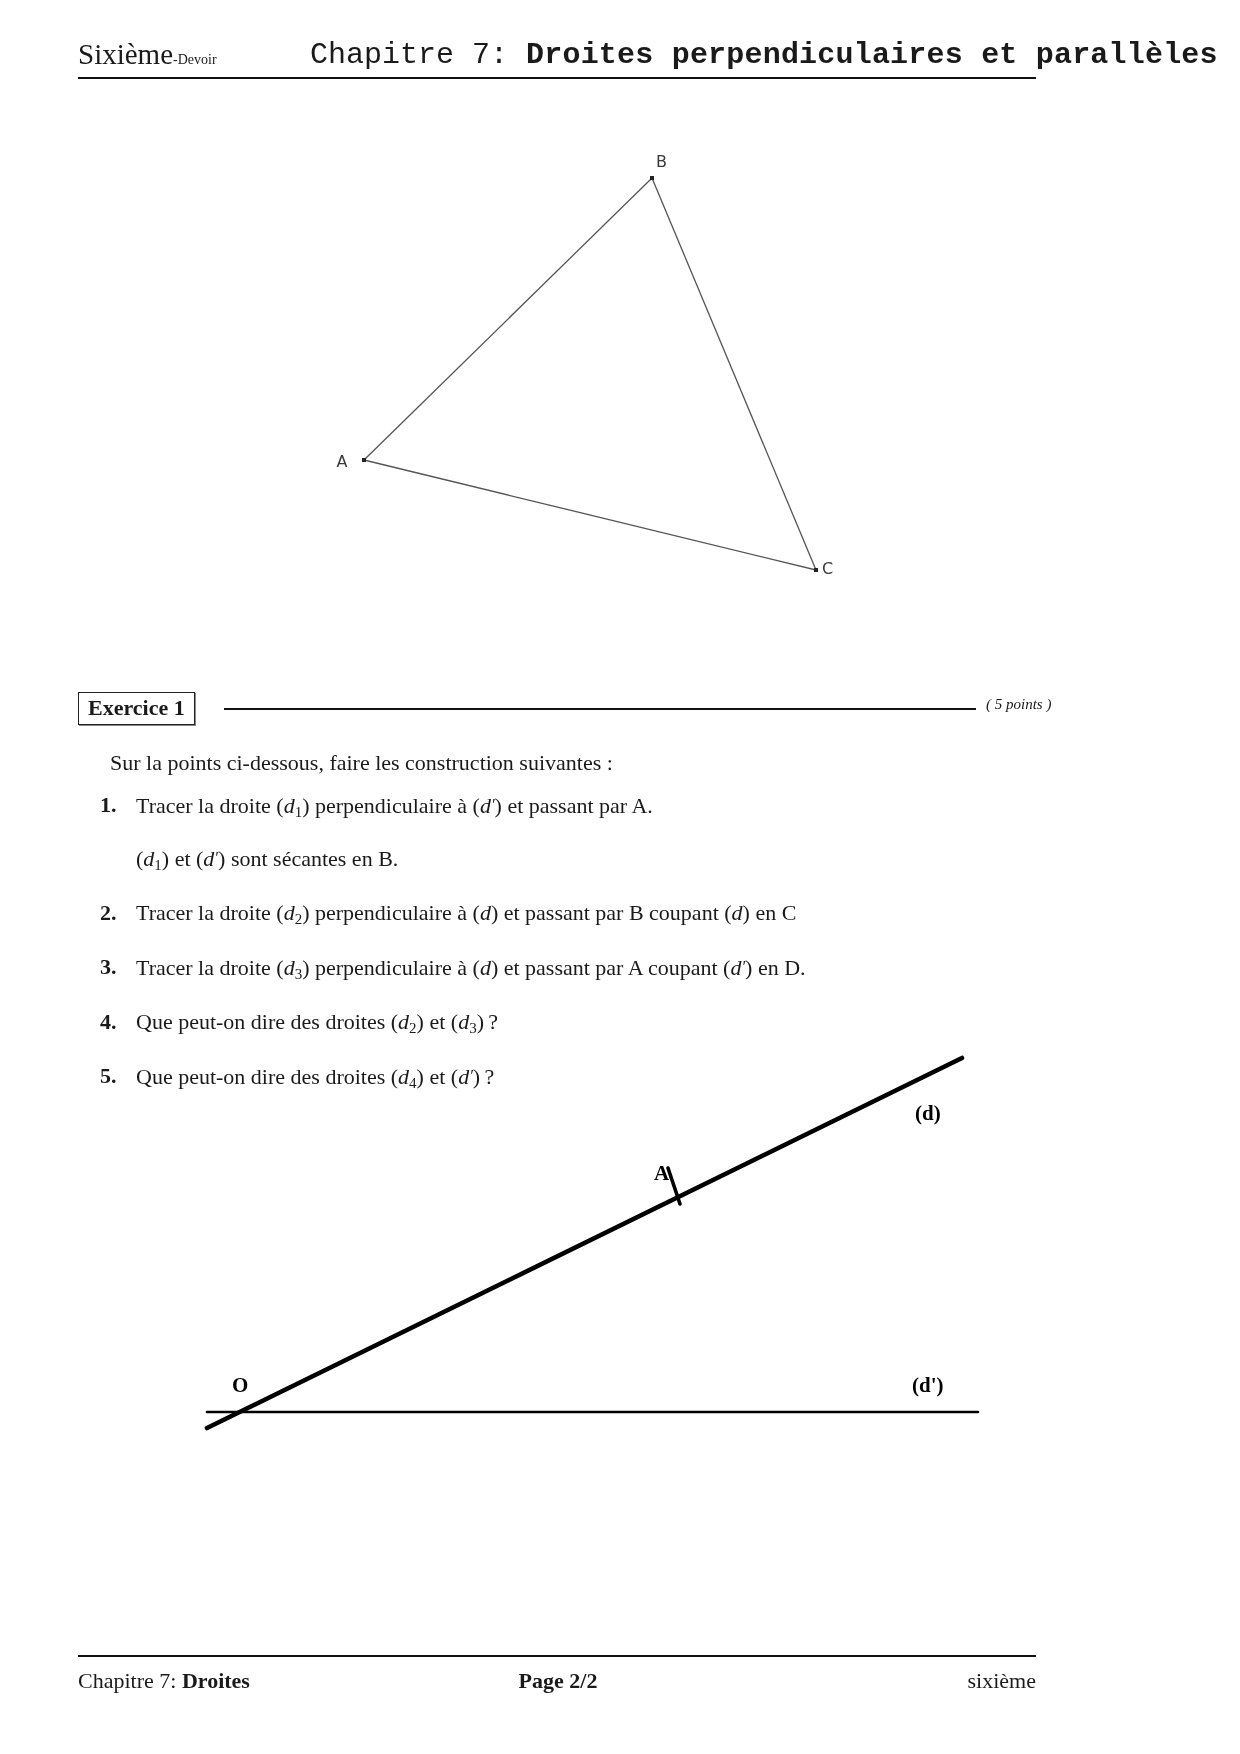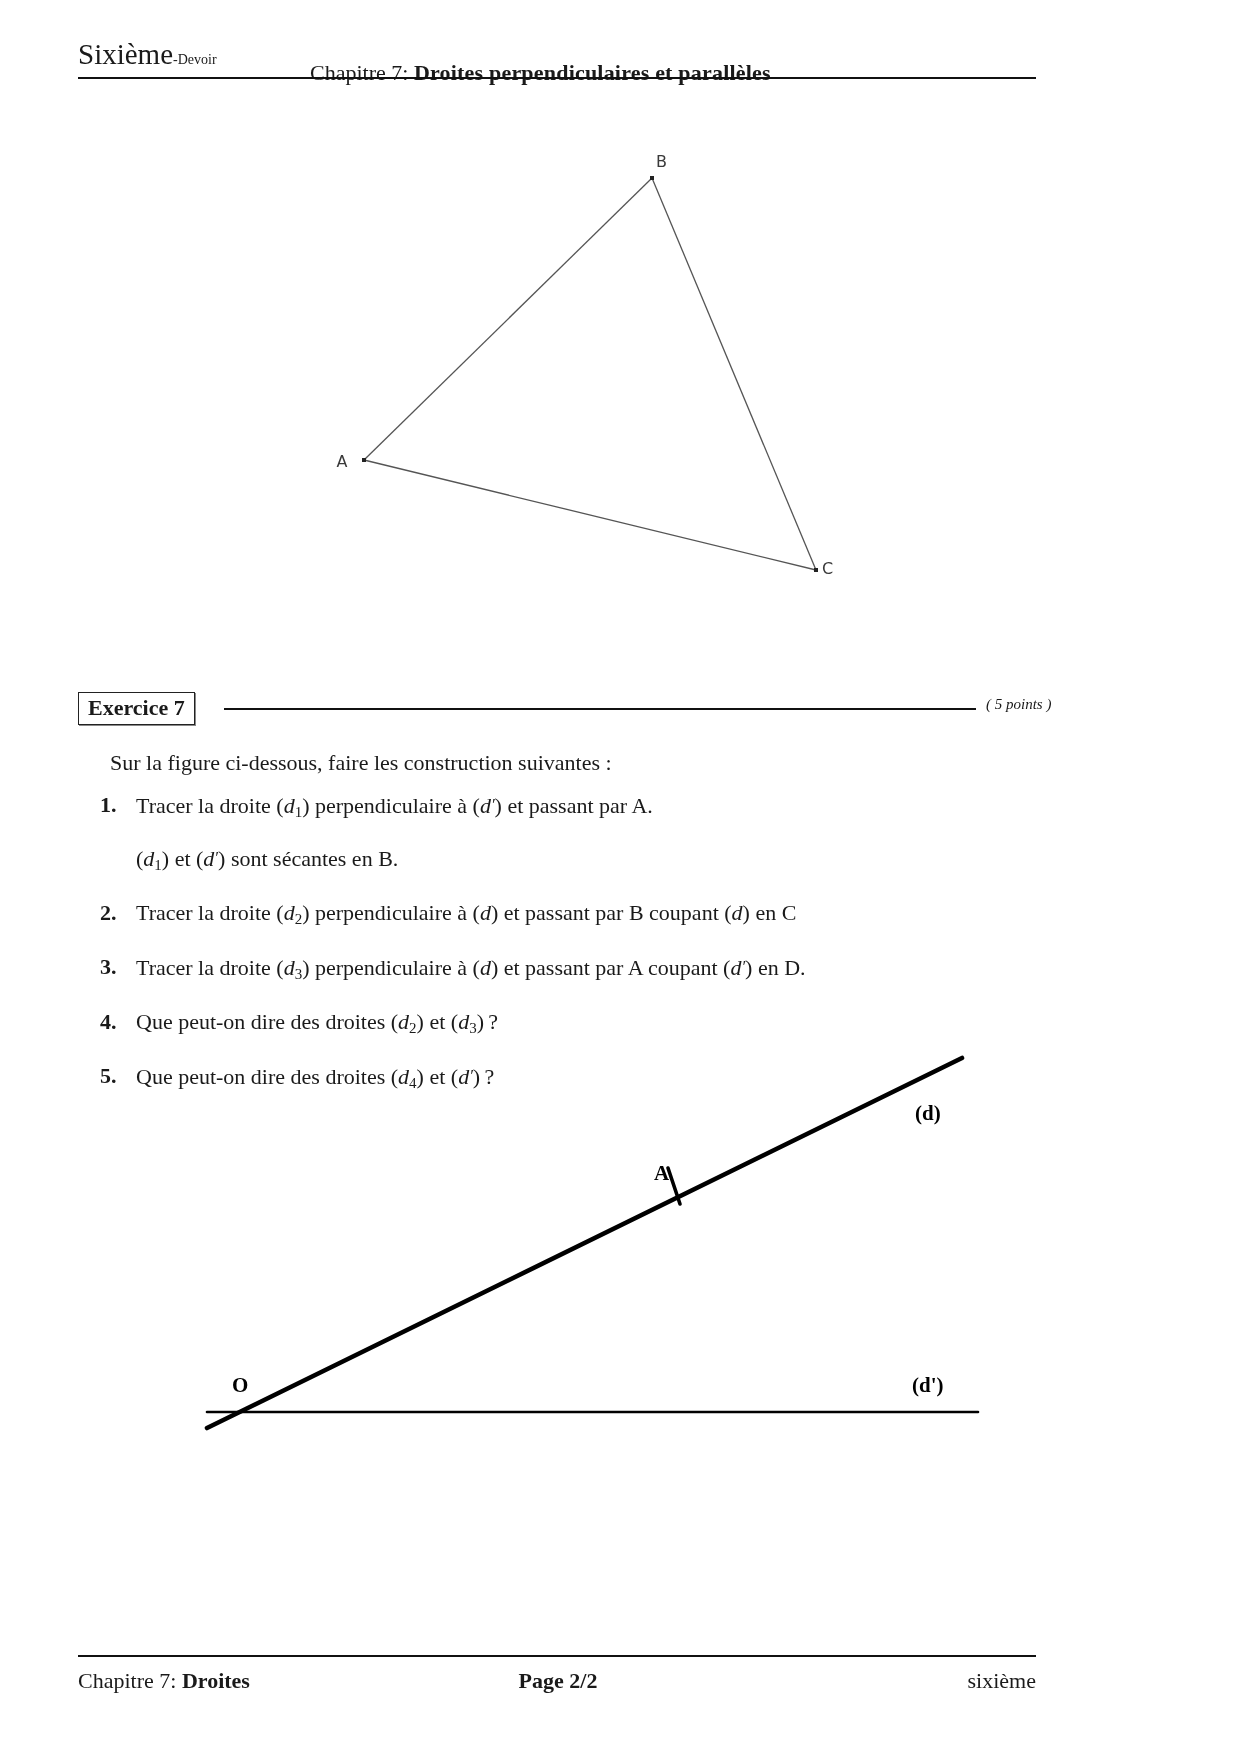--- a/index.html
+++ b/index.html
@@ -13,21 +13,21 @@
   
   #header{
     position:absolute;left:78px;top:38px;width:1036px;height:44px;
   }
   #header .hdr-left{
     position:absolute;left:0;top:0;white-space:nowrap;font-size:25px;line-height:32px;
   }
   #header .hdr-left .big{font-size:29px;}
   #header .hdr-left .small{font-size:14px;}
   #header .hdr-mid{
-    position:absolute;left:232px;top:20px;white-space:nowrap;font-size:22px;line-height:30px;
+    position:absolute;left:232px;top:2px;white-space:nowrap;font-size:30px;line-height:30px;font-family:Liberation Mono, monospace;
   }
   #header .hdr-mid b{font-weight:bold;letter-spacing:.2px;}
   #header-rule{
     position:absolute;left:78px;top:77px;width:958px;height:2px;background:#111;
   }
 
   
   #fig-triangle{position:absolute;left:280px;top:140px;width:620px;height:440px;}
   #fig-triangle svg{display:block;}
   .vlabel{font-family:"DejaVu Sans","Liberation Sans",sans-serif;font-size:16px;fill:#3a3a3a;}
@@ -96,26 +96,26 @@
       <rect x="370" y="36" width="4" height="4" fill="#222"></rect>
       <rect x="534" y="428" width="4" height="4" fill="#222"></rect>
 
       <text class="vlabel" x="62" y="327" text-anchor="middle">A</text>
       <text class="vlabel" x="376" y="27">B</text>
       <text class="vlabel" x="542" y="434">C</text>
     </svg>
   </div>
 
   <div id="ex5-bar">
-    <div id="ex5-box">Exercice 7</div>
+    <div id="ex5-box">Exercice 1</div>
     <div id="ex5-line"></div>
     <div id="ex5-points">( 5 points   )</div>
   </div>
 
-  <div id="ex5-intro">Sur la figure ci-dessous, faire les construction suivantes :</div>
+  <div id="ex5-intro">Sur la points ci-dessous, faire les construction suivantes :</div>
 
   <ol id="steps">
     <li>
       <span class="num">1.</span>
       <span>Tracer la droite (<span class="mi">d</span><span class="sb">1</span>) perpendiculaire à (<span class="mi">d</span><span class="pr">′</span>) et passant par A.</span>
       <span class="sub">(<span class="mi">d</span><span class="sb">1</span>) et (<span class="mi">d</span><span class="pr">′</span>) sont sécantes en B.</span>
     </li>
     <li>
       <span class="num">2.</span>
       <span>Tracer la droite (<span class="mi">d</span><span class="sb">2</span>) perpendiculaire à (<span class="mi">d</span>) et passant par B coupant (<span class="mi">d</span>) en C</span>

